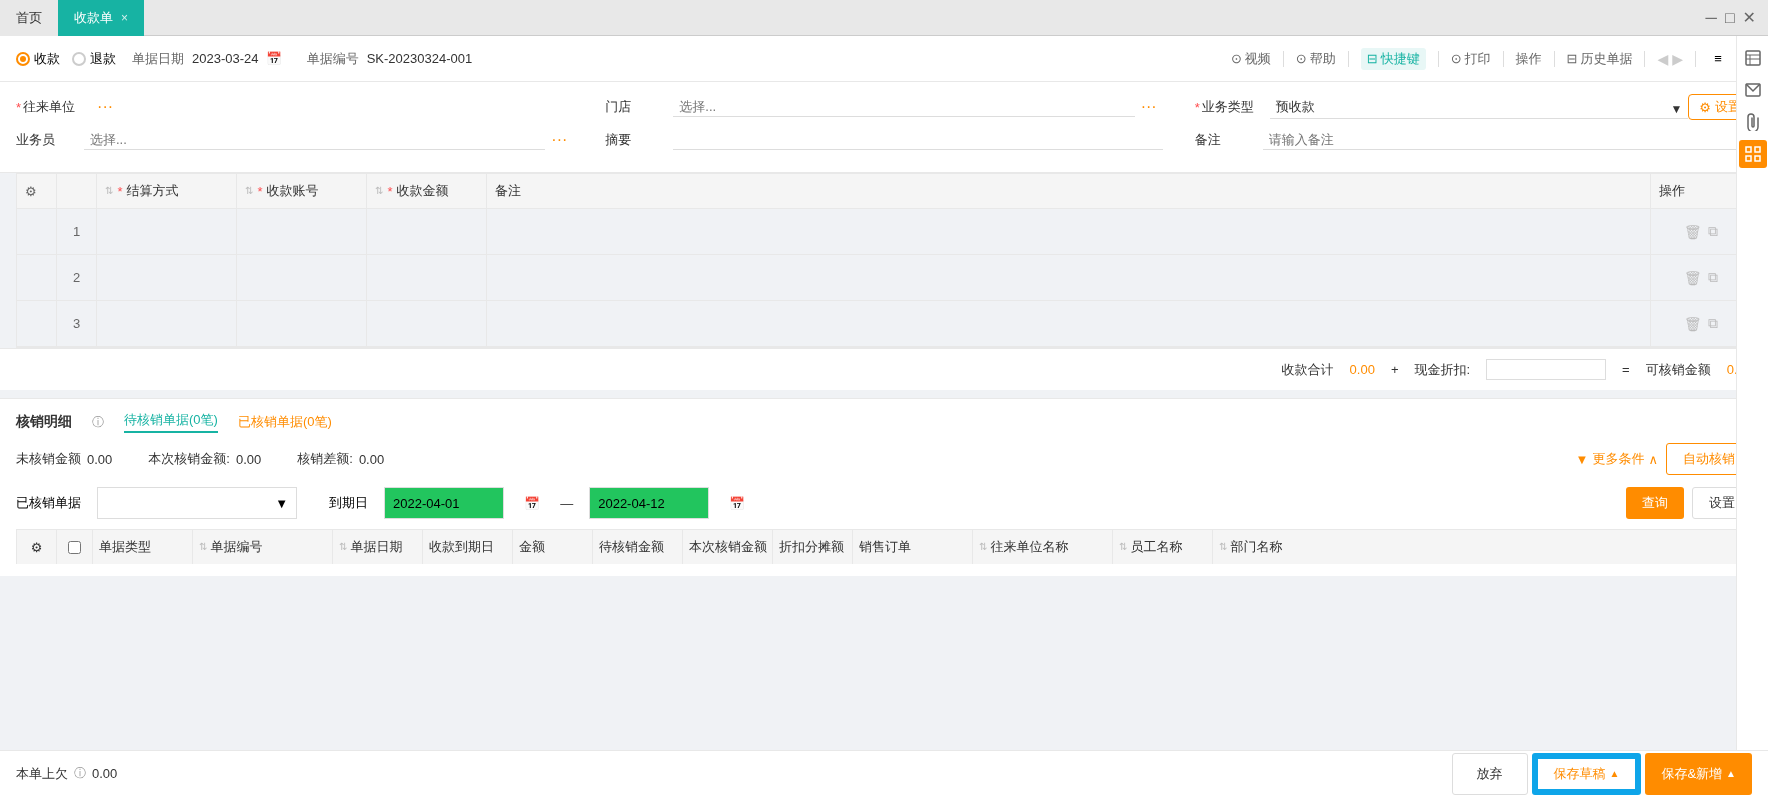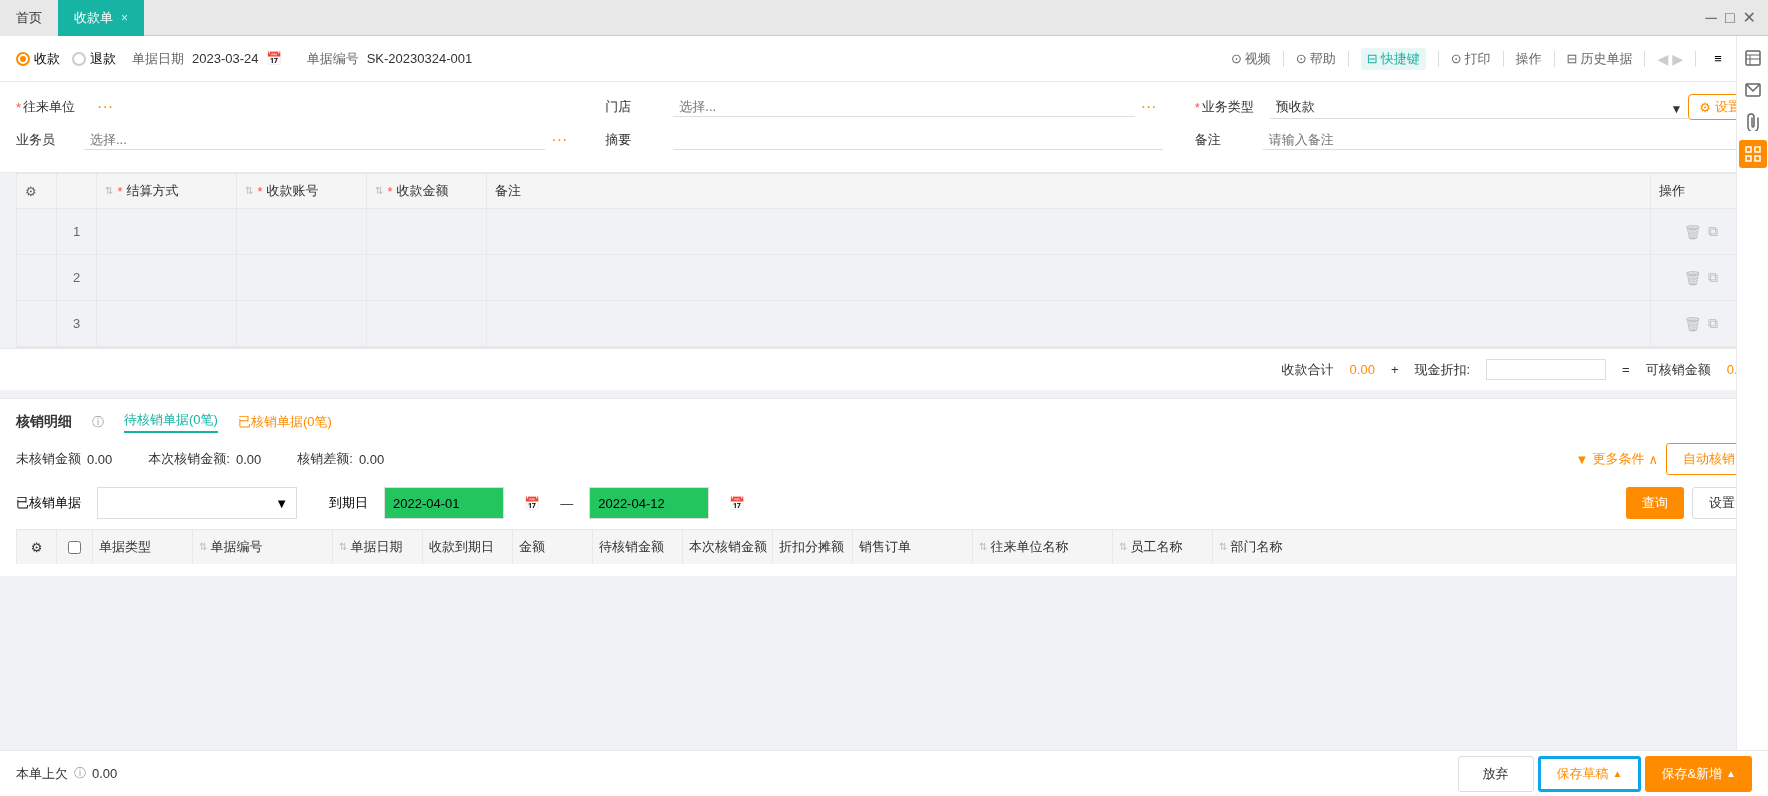--- a/index.html
+++ b/index.html
@@ -148,21 +148,21 @@
       display: flex; align-items: center; padding: 0 16px;
     }
     .bottom-info { color: #333; display: flex; align-items: center; gap: 6px; }
     .bottom-info-icon { color: #999; font-size: 12px; }
     .bottom-actions { margin-left: auto; display: flex; gap: 4px; }
     .btn-discard {
       background: #fff; border: 1px solid #ddd; color: #333;
       padding: 6px 24px; border-radius: 3px; cursor: pointer; font-size: 13px;
     }
     .btn-draft {
-      background: #fff; border: 3px solid #0ea5e9; color: #ff8c00;
+      background: #fff; border: 6px solid #0ea5e9; color: #ff8c00;
       padding: 6px 16px; border-radius: 3px; cursor: pointer; font-size: 13px;
       display: flex; align-items: center; gap: 4px;
     }
     .btn-save {
       background: #ff8c00; border: none; color: #fff;
       padding: 6px 16px; border-radius: 3px; cursor: pointer; font-size: 13px;
       display: flex; align-items: center; gap: 4px;
     }
     .btn-chevron { font-size: 10px; }
 

